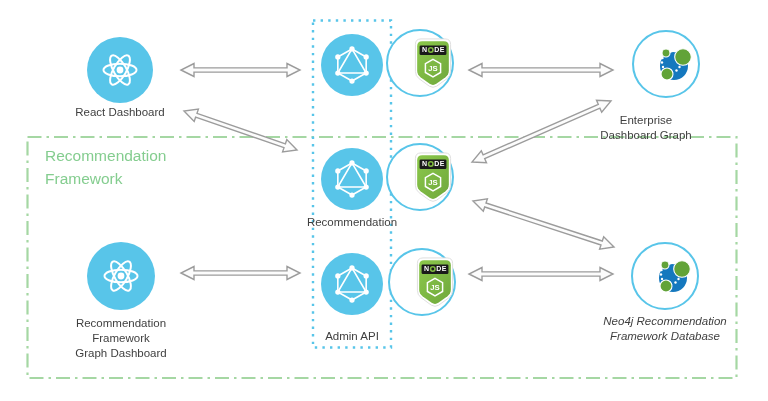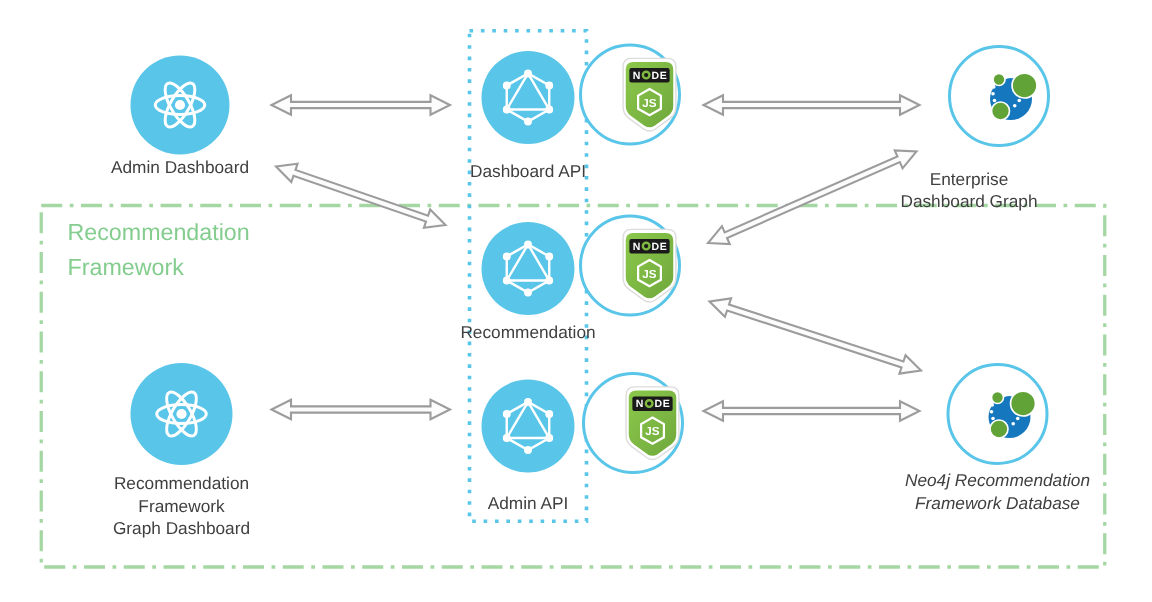--- a/index.html
+++ b/index.html
@@ -38,39 +38,38 @@
   <div class="circle blue-circle" style="left:87px;top:37px;width:66px;height:66px;">
     <svg width="44" height="40" viewBox="0 0 44 40">
       <g stroke="#fff" stroke-width="2" fill="none">
         <ellipse cx="22" cy="20" rx="16.5" ry="6.3"></ellipse>
         <ellipse cx="22" cy="20" rx="16.5" ry="6.3" transform="rotate(60 22 20)"></ellipse>
         <ellipse cx="22" cy="20" rx="16.5" ry="6.3" transform="rotate(120 22 20)"></ellipse>
       </g>
       <circle cx="22" cy="20" r="3.4" fill="#fff"></circle>
     </svg>
   </div>
-  <div class="lbl" style="left:30px;top:105px;width:180px;">Admin Dashboard</div>
+  <div class="lbl" style="left:30px;top:105px;width:180px;">React Dashboard</div>
 
   <div class="circle blue-circle" style="left:321px;top:34px;width:62px;height:62px;">
     <svg width="34" height="38" viewBox="0 0 36 40">
       <g stroke="#fff" stroke-width="1.7" fill="none">
         <path d="M18 3 L33 11.5 V28.5 L18 37 L3 28.5 V11.5 Z"></path>
         <path d="M18 3 L33 28.5 H3 Z"></path>
       </g>
       <g fill="#fff">
         <circle cx="18" cy="3" r="2.8"></circle>
           <circle cx="33" cy="11.5" r="2.8"></circle>
         <circle cx="33" cy="28.5" r="2.8"></circle>
           <circle cx="18" cy="37" r="2.8"></circle>
         <circle cx="3" cy="28.5" r="2.8"></circle>
           <circle cx="3" cy="11.5" r="2.8"></circle>
       </g>
     </svg>
   </div>
-  <div class="lbl" style="left:282px;top:108px;width:140px;">Dashboard API</div>
 
   <div class="circle blue-circle" style="left:321px;top:148px;width:62px;height:62px;">
     <svg width="34" height="38" viewBox="0 0 36 40">
       <g stroke="#fff" stroke-width="1.7" fill="none">
         <path d="M18 3 L33 11.5 V28.5 L18 37 L3 28.5 V11.5 Z"></path>
         <path d="M18 3 L33 28.5 H3 Z"></path>
       </g>
       <g fill="#fff">
         <circle cx="18" cy="3" r="2.8"></circle>
           <circle cx="33" cy="11.5" r="2.8"></circle>

